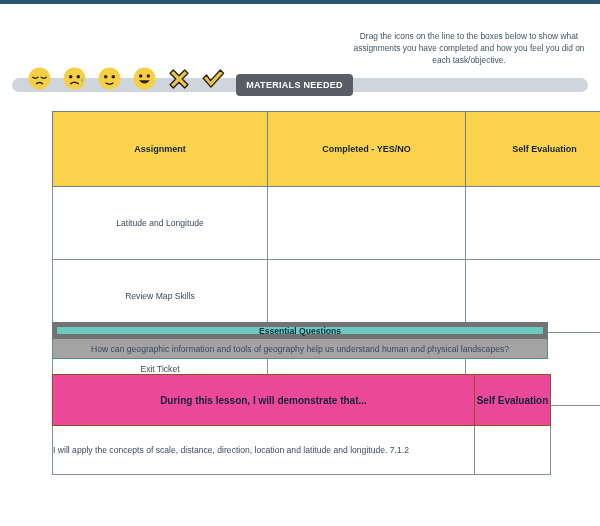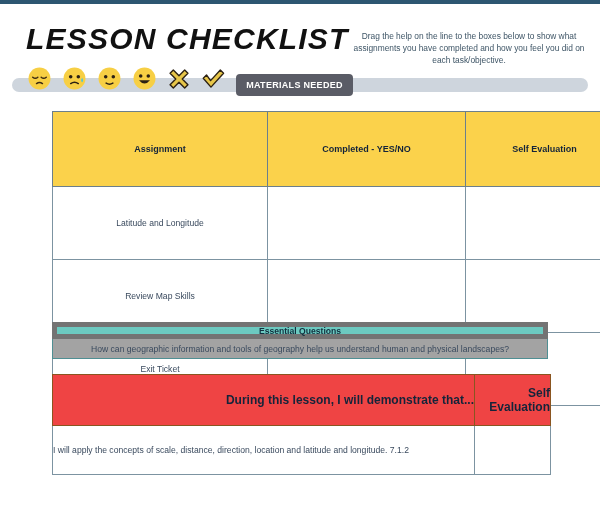--- a/index.html
+++ b/index.html
@@ -189,26 +189,26 @@
     border-collapse: collapse;
     table-layout: fixed;
   }
   .demo-table th,
   .demo-table td {
     border: 1px solid #7c93a1;
     padding: 0;
     vertical-align: middle;
   }
   .demo-table thead th {
-    background: #ef4444;
+    background: #ec4899;
     height: 50px;
-    font-size: 12px;
+    font-size: 10px;
     font-weight: bold;
     color: #14243a;
-    text-align: right;
+    text-align: center;
     border-color: #8a5520;
     font-family: "Liberation Sans", sans-serif;
   }
   .demo-table tbody td {
     background: #ffffff;
     height: 48px;
     font-size: 8.6px;
     color: #3a4a5e;
     font-family: "Liberation Sans", sans-serif;
   }
@@ -218,22 +218,21 @@
   }
   .col-d { width: 421px; }
   .col-e { width: 75px; }
 </style>
 </head>
 <body>
 
 <div class="top-bar"></div>
 
 <div class="header">
-  <div class="title">LESSON CHECKLIST</div>
-  <div class="instructions">Drag the help on the line to the boxes below to show what assignments you have completed and how you feel you did on each task/objective.</div>
+  <div class="instructions">Drag the icons on the line to the boxes below to show what assignments you have completed and how you feel you did on each task/objective.</div>
 </div>
 
 <div class="track-wrap">
   <div class="track"></div>
   <div class="icon-row">
 
     <span class="emoji" title="sleepy face">
       <svg viewBox="0 0 32 32" width="27" height="27">
         <circle cx="16" cy="16" r="13" fill="#f7cf44"></circle>
         <path d="M8 14.5 q3 2.6 6 0" stroke="#3b2a12" stroke-width="1.8" fill="none" stroke-linecap="round"></path>

